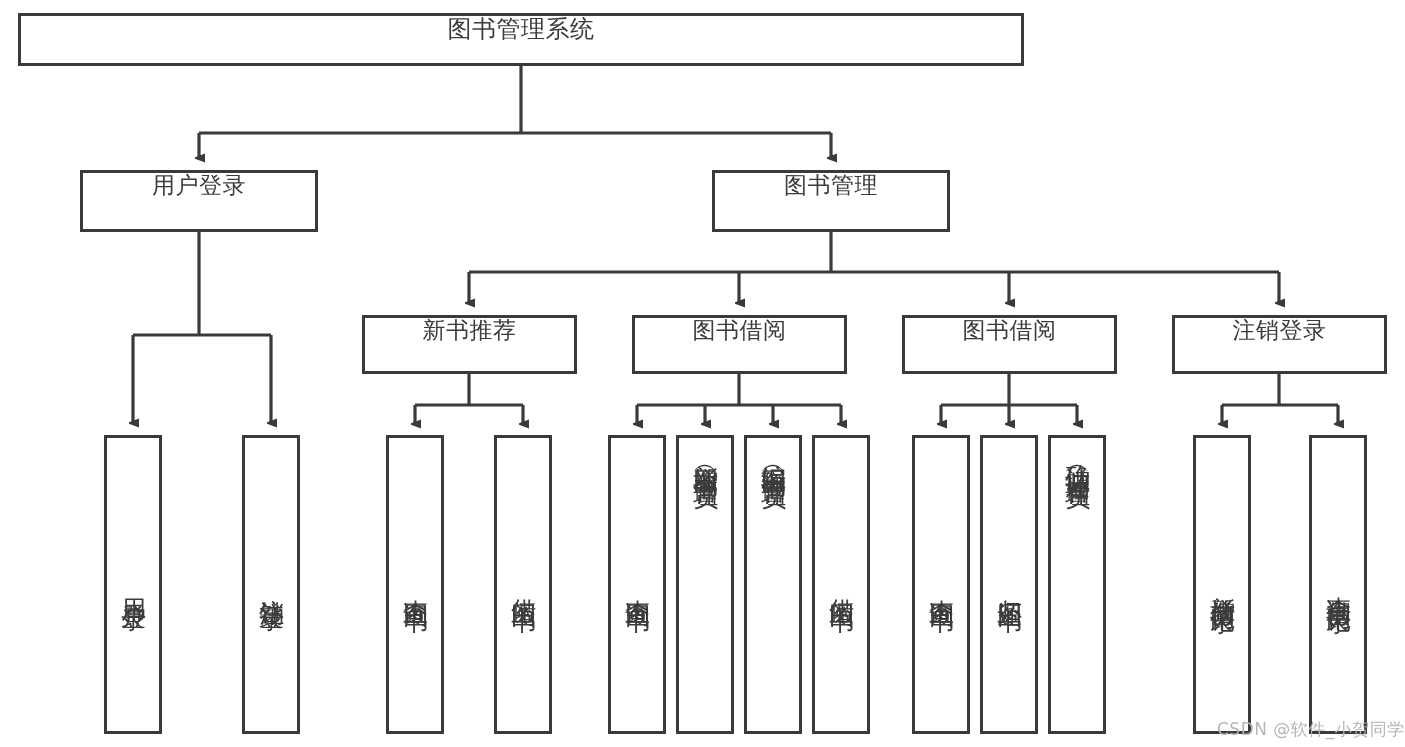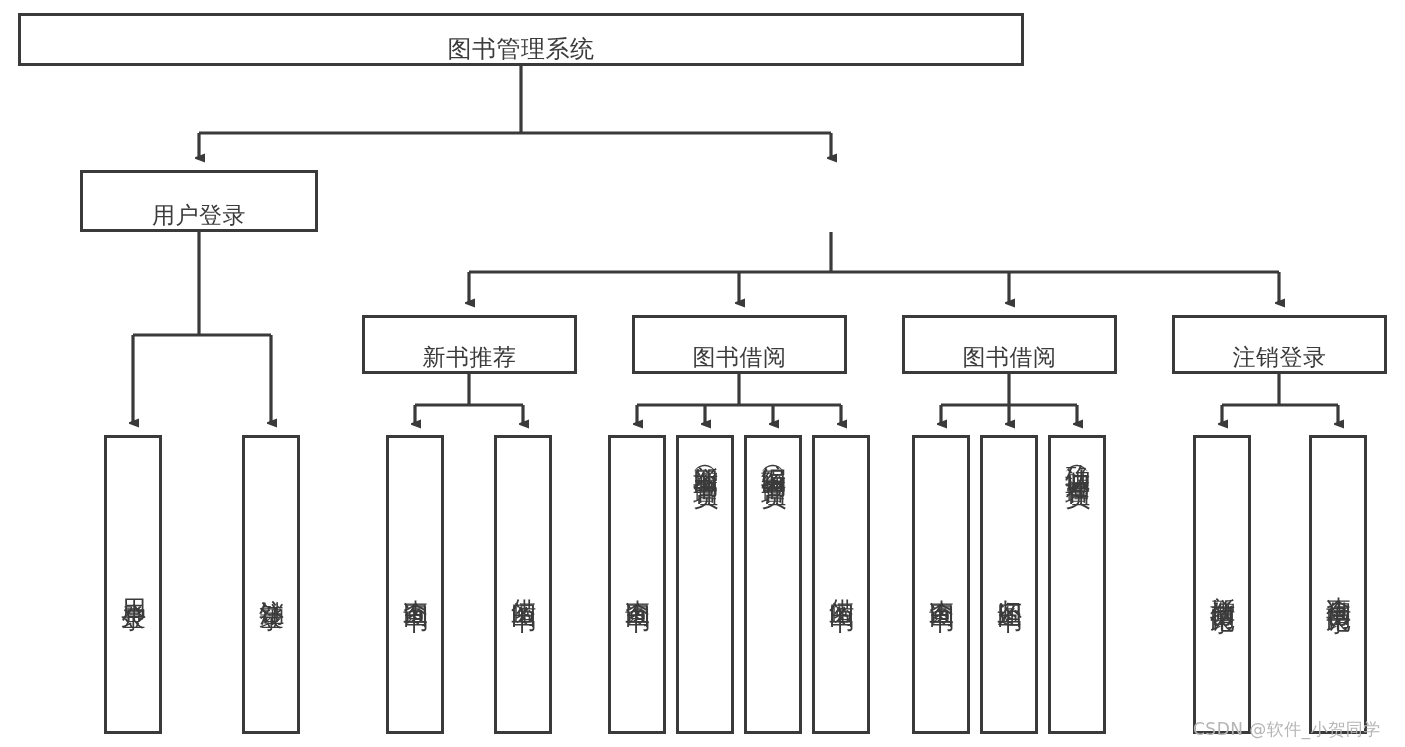--- a/index.html
+++ b/index.html
@@ -24,21 +24,21 @@
     width: 1405px;
     height: 747px;
     pointer-events: none;
   }
   .node {
     position: absolute;
     box-sizing: border-box;
     background: #ffffff;
     border: 3px solid #3a3a3a;
     display: flex;
-    align-items: flex-end;
+    align-items: flex-start;
     justify-content: center;
     color: #3b3b3b;
   }
   .node .label {
     display: block;
     text-align: center;
     line-height: 1.12;
     letter-spacing: 0.5px;
   }
   
@@ -66,20 +66,21 @@
   .node.vert.center {
     align-items: center;
     padding-top: 0;
   }
   .watermark {
     position: absolute;
     font-size: 17px;
     color: #b6b6b6;
     white-space: nowrap;
     letter-spacing: 0.5px;
+    padding-left: 24px;
   }
 </style>
 </head>
 <body>
 
 <div id="canvas">
 
   <svg class="wires" viewBox="0 0 1405 747" xmlns="http://www.w3.org/2000/svg">
     <defs>
       <marker id="arrow" markerWidth="10" markerHeight="10" refX="4.6" refY="6" orient="auto" markerUnits="userSpaceOnUse">
@@ -131,20 +132,23 @@
   </svg>
 
   <div class="node horiz root" style="left:18px; top:13px; width:1006px; height:53px;">
     <span class="label">图书管理系统</span>
   </div>
 
   <div class="node horiz" style="left:80px; top:170px; width:238px; height:62px;">
     <span class="label">用户登录</span>
   </div>
 
+  <div class="node horiz" style="left:712px; top:170px; width:238px; height:62px;">
+    <span class="label">图书管理</span>
+  </div>
 
   <div class="node horiz" style="left:632px; top:315px; width:215px; height:59px;">
     <span class="label">图书借阅</span>
   </div>
 
   <div class="node horiz" style="left:362px; top:315px; width:215px; height:59px;">
     <span class="label">新书推荐</span>
   </div>
 
   <div class="node horiz" style="left:902px; top:315px; width:215px; height:59px;">

